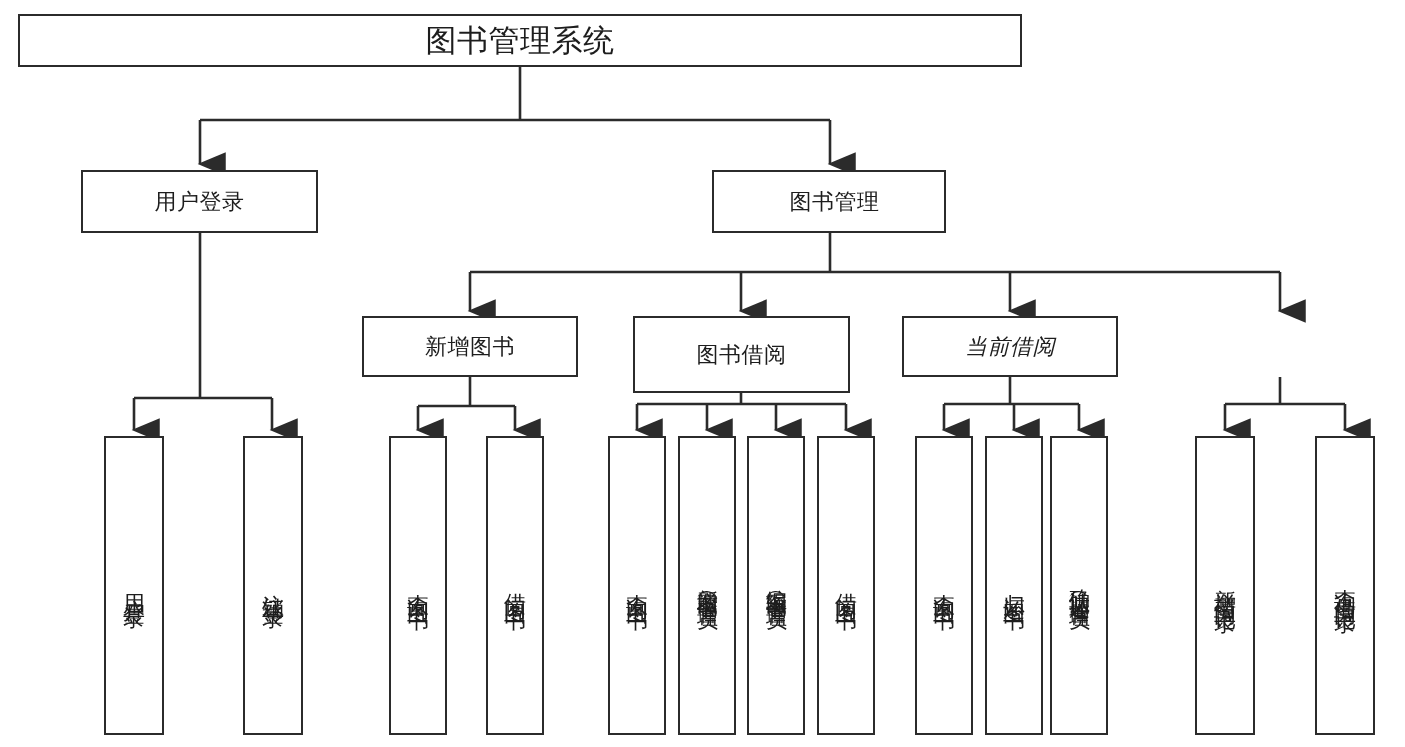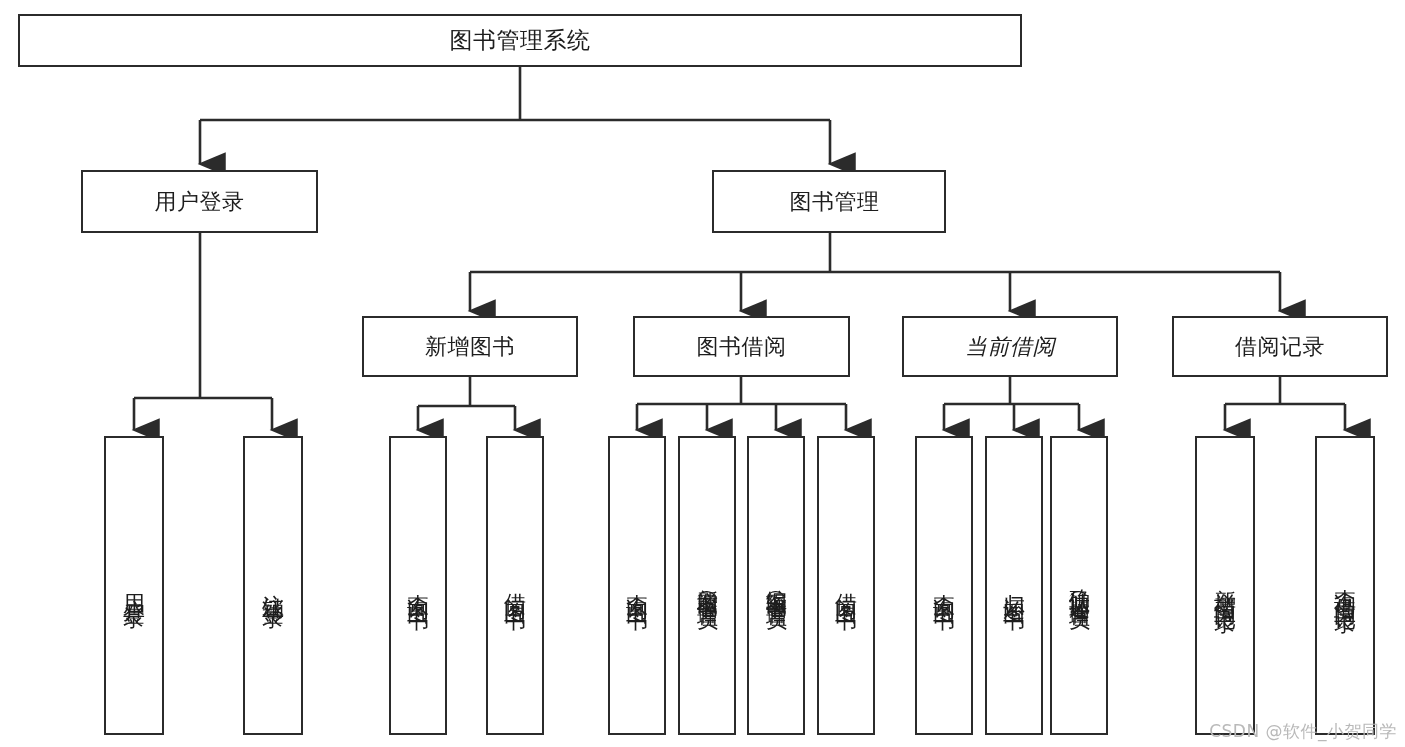--- a/index.html
+++ b/index.html
@@ -40,21 +40,21 @@
     color: #1d1d1d;
     line-height: 1.18;
     letter-spacing: 0.5px;
     white-space: nowrap;
   }
   
   .node.horiz .label {
     font-size: 22px;
   }
   .node.root .label {
-    font-size: 23px;
+    font-size: 31px;
   }
   
   .node.vert {
     align-items: center;
     justify-content: center;
   }
   .node.vert .label {
     writing-mode: vertical-rl;
     text-orientation: upright;
     font-size: 22px;
@@ -139,29 +139,26 @@
   <div class="node horiz" style="left:81px; top:170px; width:237px; height:63px;">
     <span class="label">用户登录</span>
   </div>
   <div class="node horiz" style="left:712px; top:170px; width:234px; height:63px;padding-left:11px;">
     <span class="label">图书管理</span>
   </div>
 
   <div class="node horiz" style="left:362px; top:316px; width:216px; height:61px;">
     <span class="label">新增图书</span>
   </div>
-  <div class="node horiz" style="left:633px; top:316px; width:217px; height:61px;">
+  <div class="node horiz" style="left:633px; top:316px; width:217px; height:77px;">
     <span class="label">图书借阅</span>
   </div>
   <div class="node horiz" style="left:902px; top:316px; width:216px; height:61px;font-style:italic;">
     <span class="label">当前借阅</span>
   </div>
-  <div class="node horiz" style="left:1172px; top:316px; width:216px; height:61px;">
-    <span class="label">借阅记录</span>
-  </div>
 
   <div class="node vert" style="left:104px; top:436px; width:60px; height:299px;">
     <span class="label">用户登录</span>
   </div>
   <div class="node vert" style="left:243px; top:436px; width:60px; height:299px;">
     <span class="label">注销登录</span>
   </div>
 
   <div class="node vert" style="left:389px; top:436px; width:58px; height:299px;">
     <span class="label">查询图书</span>
@@ -193,15 +190,14 @@
     <span class="label">确认归还（管理员）</span>
   </div>
 
   <div class="node vert" style="left:1195px; top:436px; width:60px; height:299px;">
     <span class="label">新增借阅记录</span>
   </div>
   <div class="node vert" style="left:1315px; top:436px; width:60px; height:299px;">
     <span class="label">查询借阅记录</span>
   </div>
 
-  <div class="watermark">CSDN @软件_小贺同学</div>
 
 </div>
 
 </body></html>

